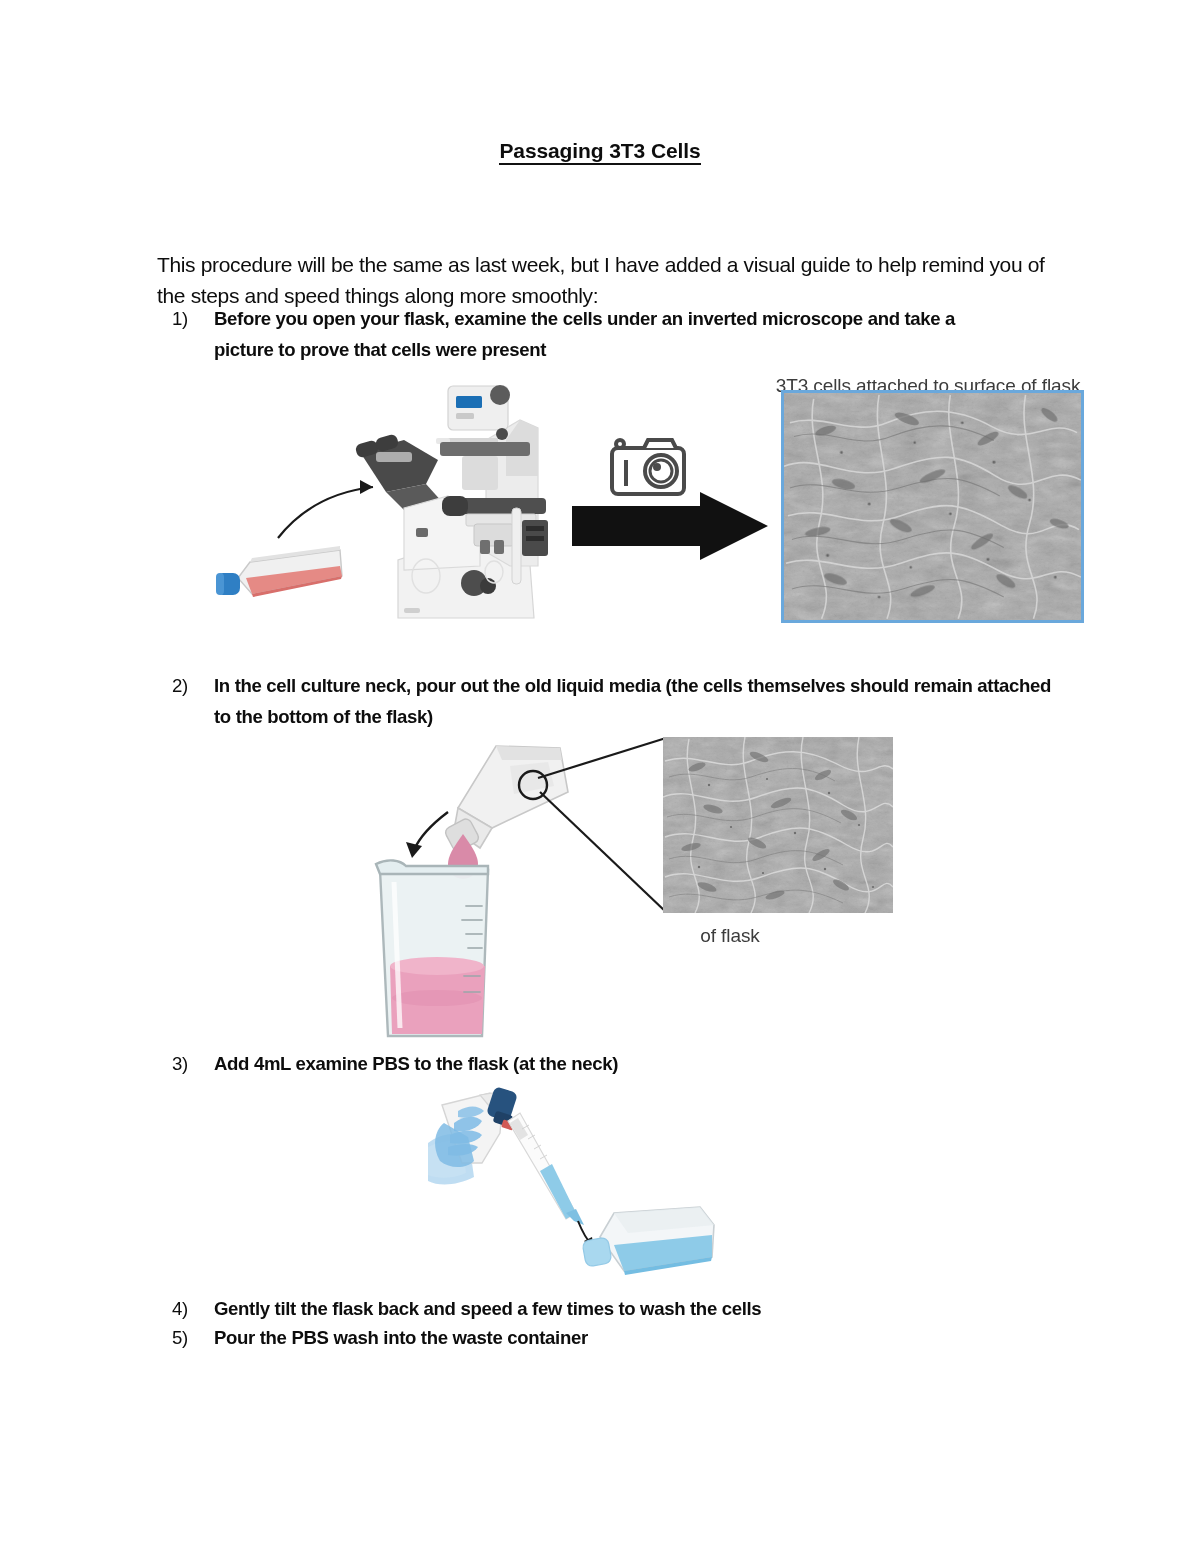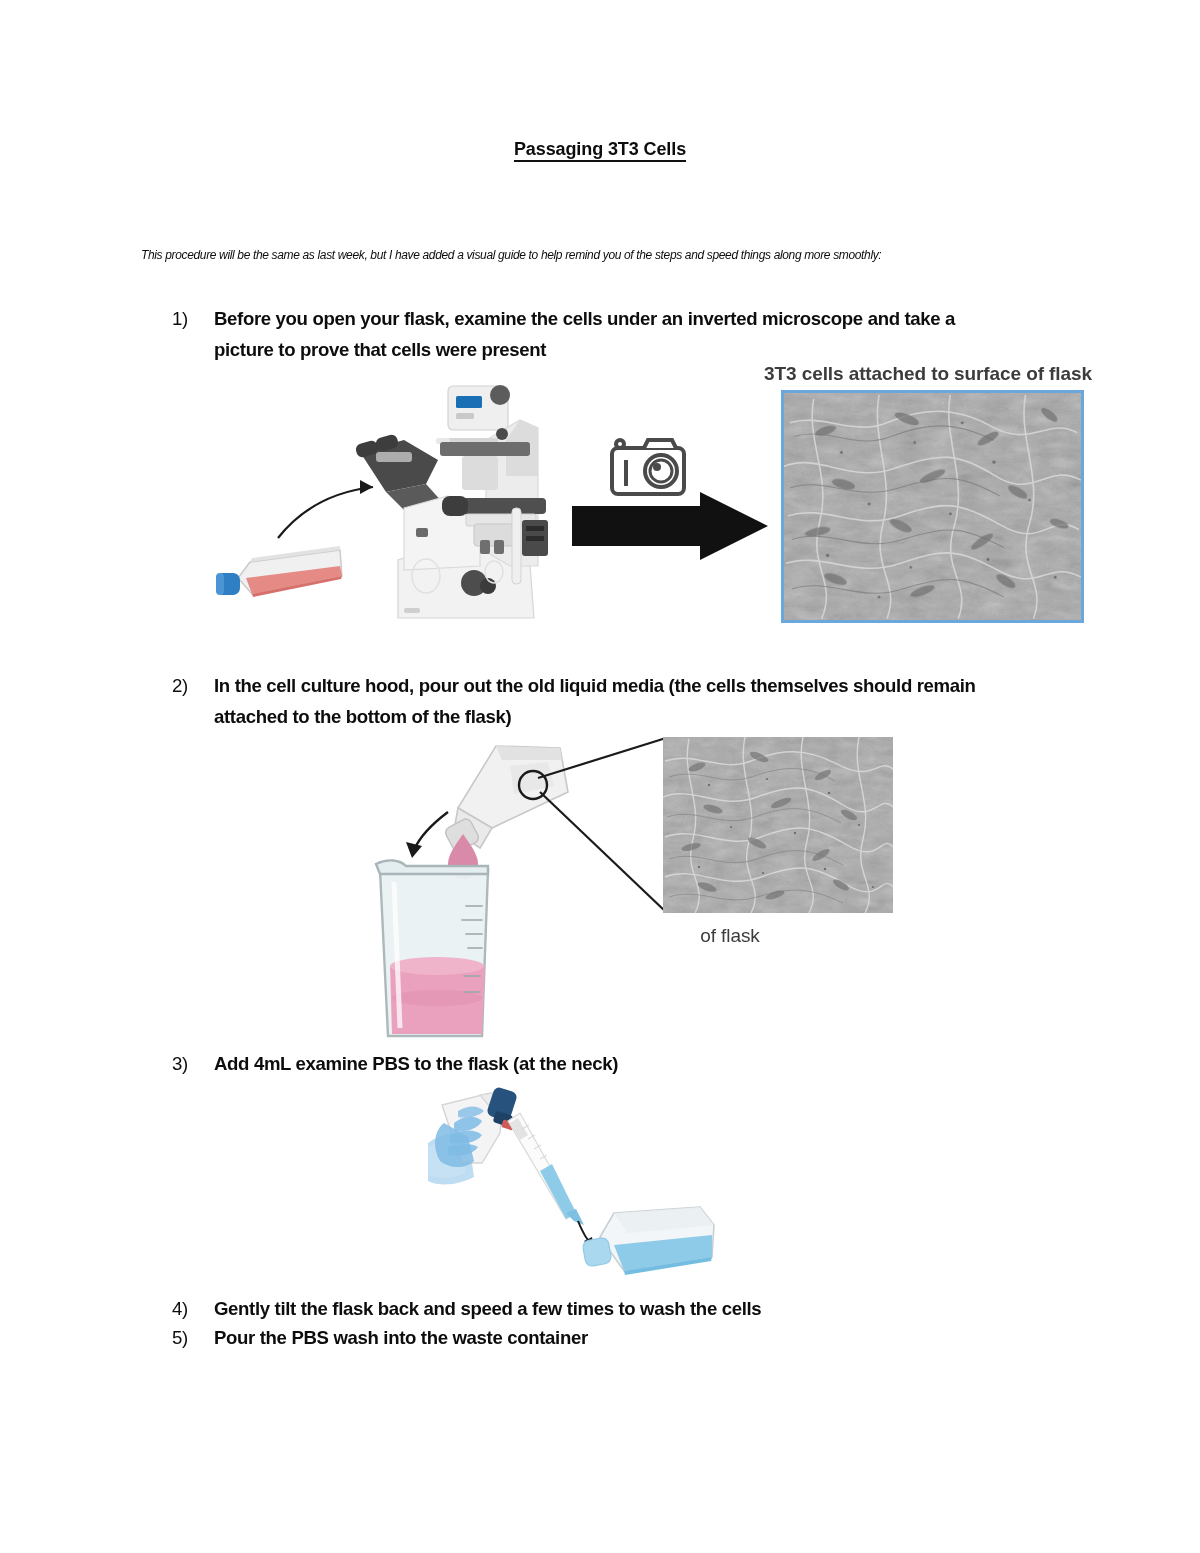--- a/index.html
+++ b/index.html
@@ -21,39 +21,38 @@
     background: #ffffff;
   }
 
   
   .doc-title {
     position: absolute;
     left: 0;
     right: 0;
     top: 139px;
     text-align: center;
-    font-size: 18px;
+    font-size: 21px;
     font-weight: bold;
     letter-spacing: -0.1px;
   }
   .doc-title span {
     border-bottom: 2px solid #111;
     padding-bottom: 1px;
   }
 
   
   .intro {
     position: absolute;
-    left: 141px;
+    left: 157px;
     top: 228px;
     width: 920px;
-    font-size: 12px;
+    font-size: 21px;
     line-height: 31px;
     letter-spacing: -0.35px;
-    font-style: italic;
   }
 
   
   .step {
     position: absolute;
     display: flex;
     font-size: 18.6px;
     line-height: 31px;
     letter-spacing: -0.35px;
   }
@@ -75,21 +74,21 @@
 
   
   .caption {
     position: absolute;
     font-size: 19px;
     line-height: 24px;
     color: #3c3c3c;
     text-align: center;
     letter-spacing: -0.1px;
   }
-  #caption-micro-1 { left: 748px; top: 362px; width: 360px; font-weight: bold; }
+  #caption-micro-1 { left: 748px; top: 374px; width: 360px; }
   #caption-micro-2 { left: 570px; top: 924px; width: 320px; }
 
   
   .micrograph {
     position: absolute;
     overflow: hidden;
     background: #a8a8a8;
   }
   #micrograph-1 {
     left: 781px; top: 390px; width: 303px; height: 233px;
@@ -276,21 +275,21 @@
         <circle cx="206" cy="168" r="1.4"></circle>
           <circle cx="274" cy="186" r="1.3"></circle>
         <circle cx="96" cy="206" r="1.2"></circle>
           <circle cx="180" cy="30" r="1.3"></circle>
       </g>
     </svg>
   </div>
 
   <div class="step" id="step-2">
     <span class="num">2)</span>
-    <span class="txt">In the cell culture hood, pour out the old liquid media (the cells themselves should remain attached to the bottom of the flask)</span>
+    <span class="txt">In the cell culture neck, pour out the old liquid media (the cells themselves should remain attached to the bottom of the flask)</span>
   </div>
 
   <div class="fig" id="fig-pour">
     <svg viewBox="0 0 300 320" xmlns="http://www.w3.org/2000/svg">
 
       <g>
         <path d="M88 78 L126 16 L190 18 L198 62 L122 98 Z" fill="#f1f1f1" stroke="#c8c8c8" stroke-width="1.6"></path>
         <path d="M126 16 L190 18 L192 30 L132 30 Z" fill="#e2e2e2"></path>
         <path d="M140 36 L178 32 L184 56 L144 64 Z" fill="#e6e6e6" opacity="0.8"></path>
         <path d="M88 78 L122 98 L110 118 L84 100 Z" fill="#eaeaea" stroke="#c8c8c8" stroke-width="1.6"></path>

